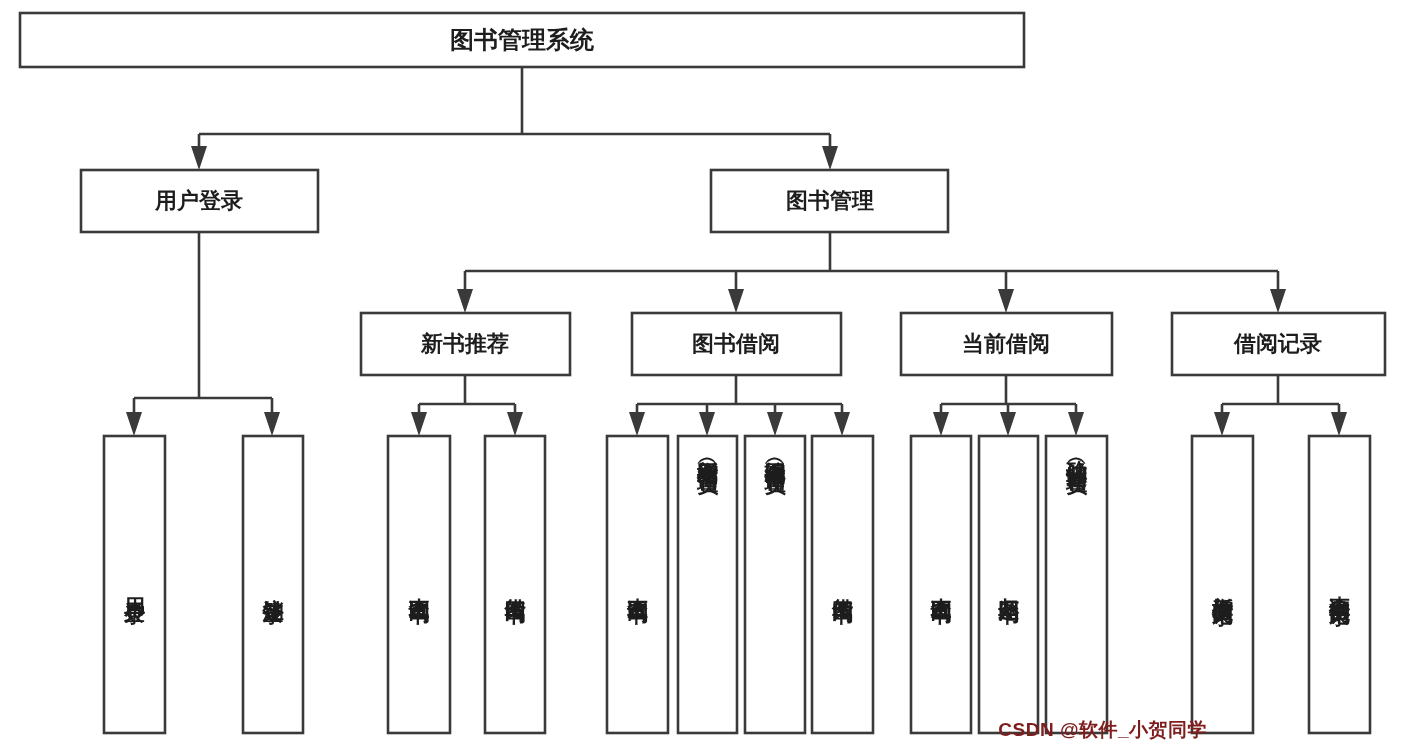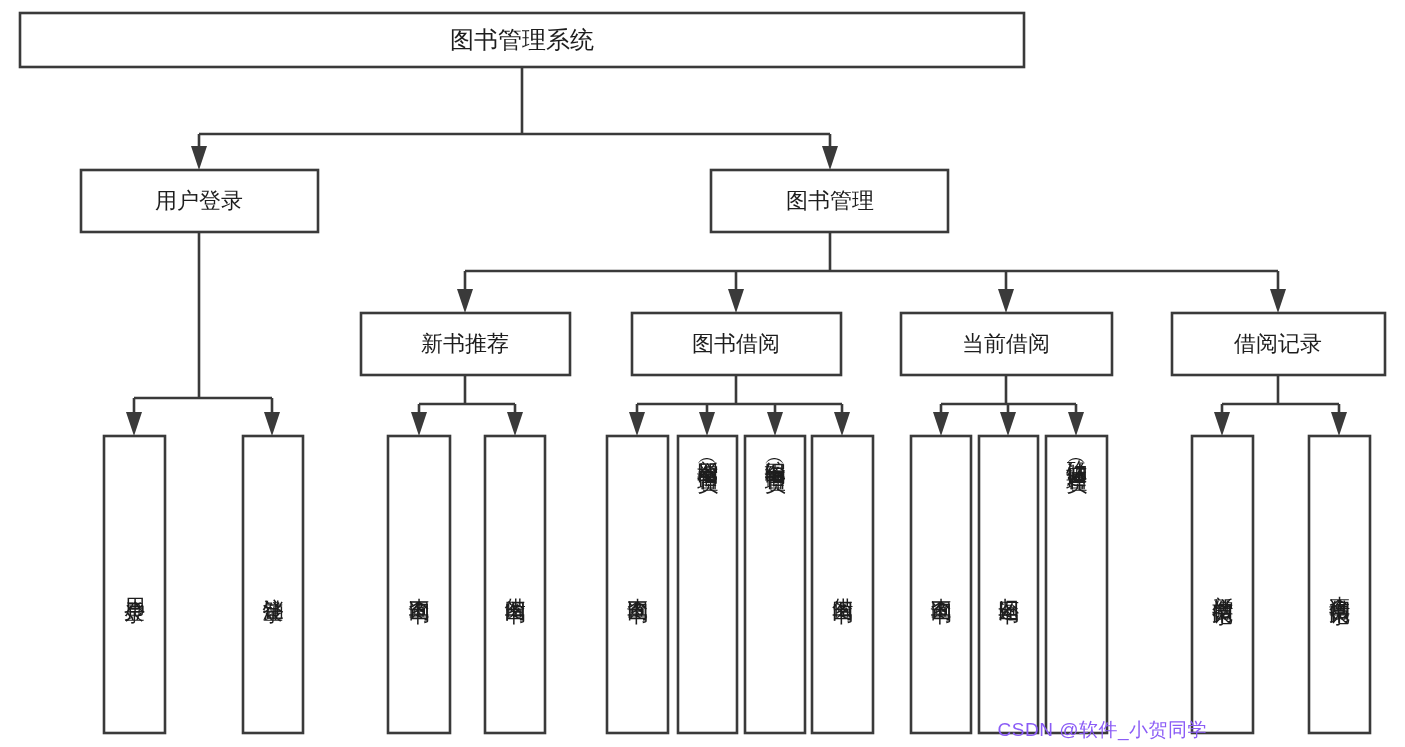--- a/index.html
+++ b/index.html
@@ -11,20 +11,21 @@
     width: 1405px;
     height: 747px;
     font-family: "Liberation Sans", "DejaVu Sans", sans-serif;
     overflow: hidden;
   }
   #diagram-root {
     position: relative;
     width: 1217px;
     height: 747px;
     background: #ffffff;
+    font-weight: bold;
   }
   svg.diagram-canvas {
     position: absolute;
     top: 0;
     left: 0;
     width: 1405px;
     height: 747px;
   }
   .node-box {
     fill: #ffffff;
@@ -67,21 +68,21 @@
   }
   .vlabel-wrap.centered {
     align-items: center;
   }
   .watermark {
     position: absolute;
     right: 10px;
     bottom: 4px;
     font-family: "Liberation Sans", "DejaVu Sans", sans-serif;
     font-size: 19px;
-    color: #8b5cf6;
+    color: #7f1d1d;
     letter-spacing: 0.5px;
     white-space: nowrap;
   }
 </style>
 </head>
 <body>
 
 <div id="diagram-root">
 
   <svg class="diagram-canvas" viewBox="0 0 1405 747">

